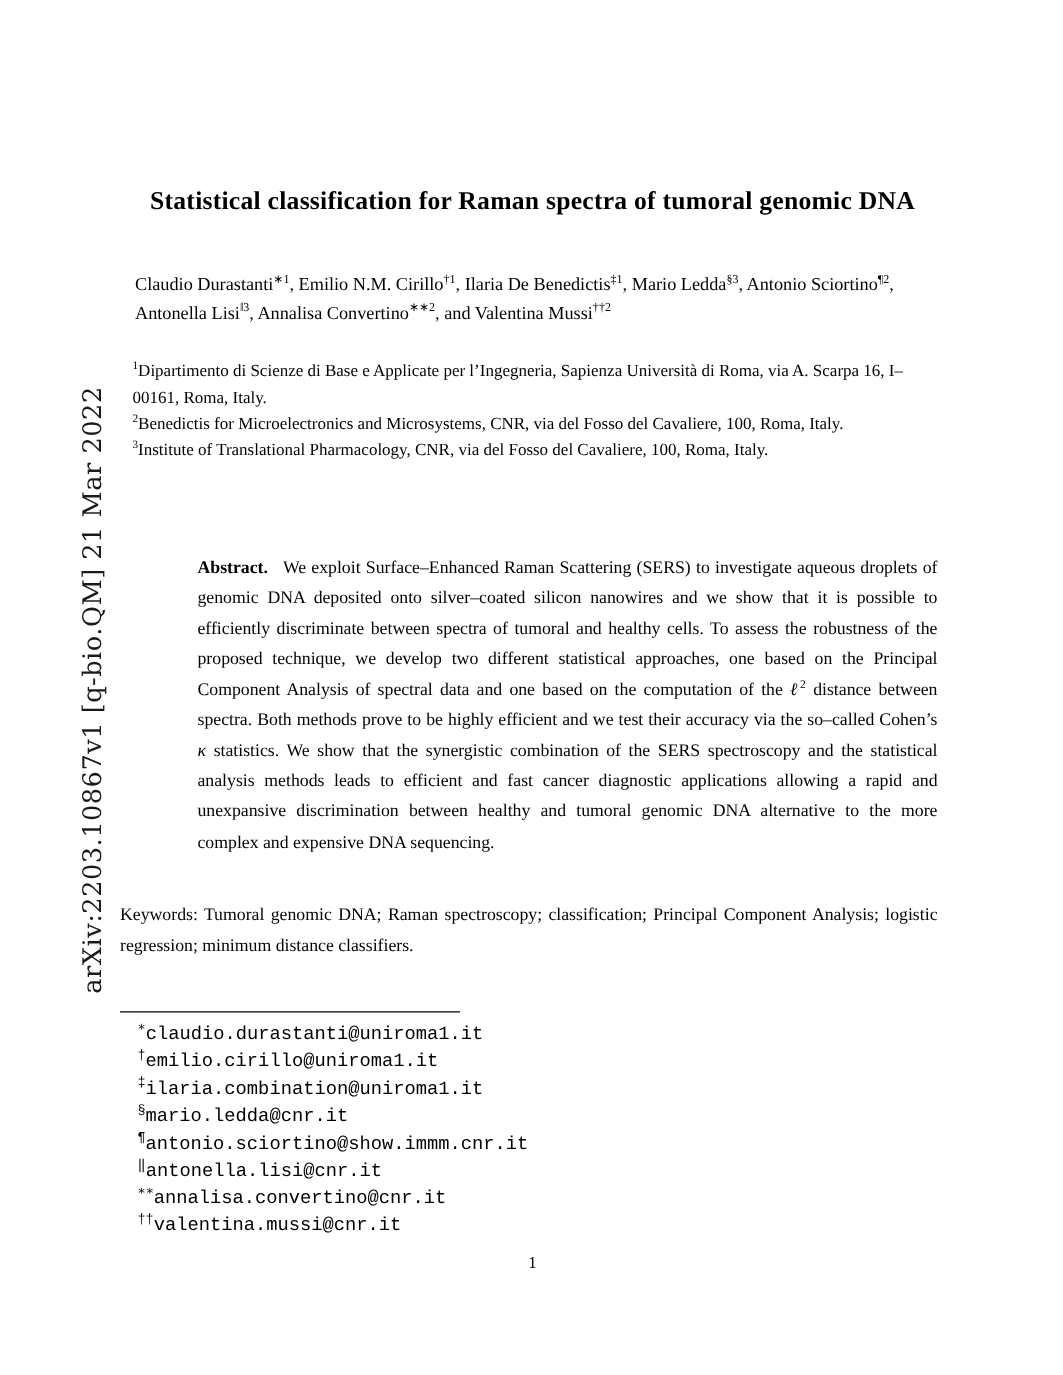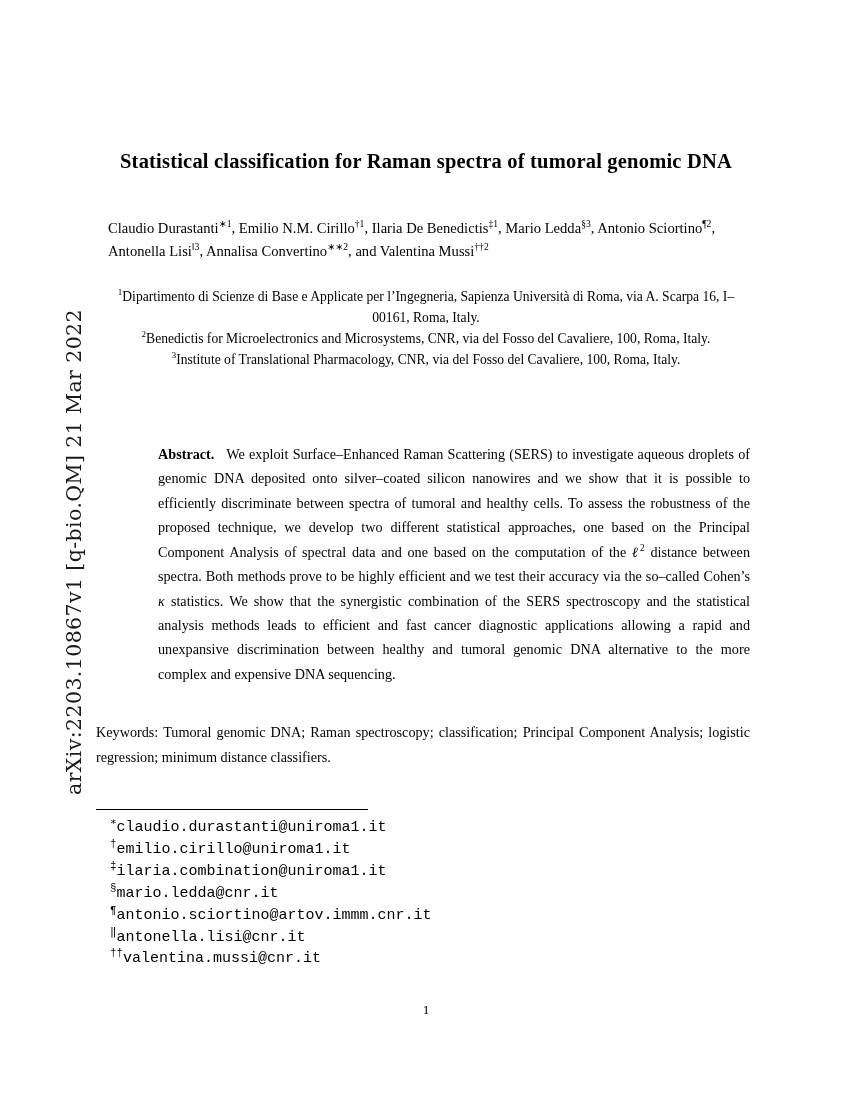--- a/index.html
+++ b/index.html
@@ -52,21 +52,21 @@
   .authors {
     margin-top: 42px;
     text-align: left;
     font-size: 14.6px;
     line-height: 1.6;
     padding: 0 12px;
   }
 
   .affiliations {
     margin-top: 22px;
-    text-align: center;
+    text-align: left;
     font-size: 13.6px;
     line-height: 1.55;
     padding: 0 10px;
   }
   .affil-line { display: block; }
 
   sup {
     font-size: 0.66em;
     vertical-align: super;
     line-height: 0;
@@ -162,20 +162,21 @@
     <span>Keywords:</span> <span>Tumoral genomic DNA; Raman spectroscopy; classification; Principal Component Analysis; logistic regression; minimum distance classifiers.</span>
   </div>
 
   <div class="footnote-rule"></div>
 
   <div class="footnotes">
     <span class="fn"><sup>∗</sup><span>claudio.durastanti@uniroma1.it</span></span>
     <span class="fn"><sup>†</sup><span>emilio.cirillo@uniroma1.it</span></span>
     <span class="fn"><sup>‡</sup><span>ilaria.combination@uniroma1.it</span></span>
     <span class="fn"><sup>§</sup><span>mario.ledda@cnr.it</span></span>
-    <span class="fn"><sup>¶</sup><span>antonio.sciortino@artov.immm.cnr.it</span></span>
+    <span class="fn"><sup>¶</sup><span>antonio.sciortino@show.immm.cnr.it</span></span>
     <span class="fn"><sup>‖</sup><span>antonella.lisi@cnr.it</span></span>
+    <span class="fn"><sup>∗∗</sup><span>annalisa.convertino@cnr.it</span></span>
     <span class="fn"><sup>††</sup><span>valentina.mussi@cnr.it</span></span>
   </div>
 
   <div class="page-number">1</div>
 
 </div>
 
 </body></html>

